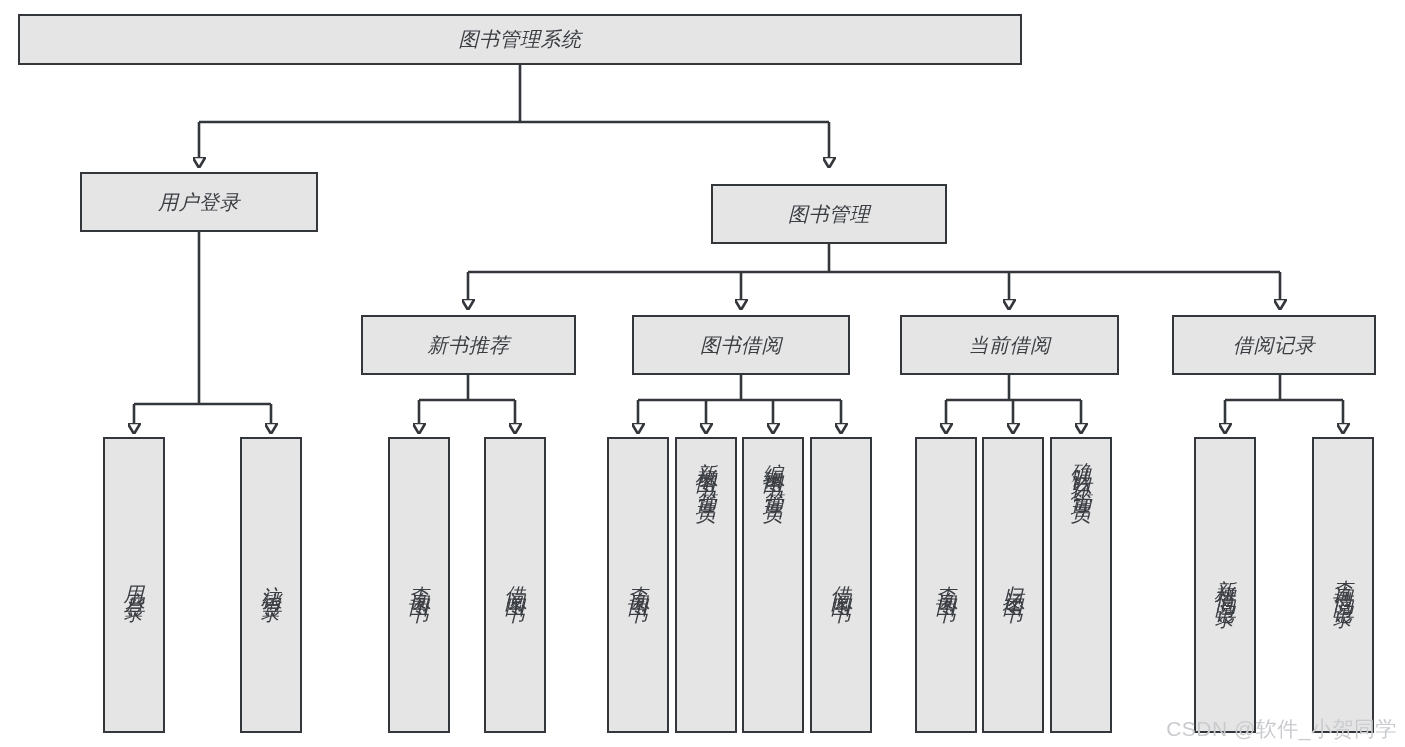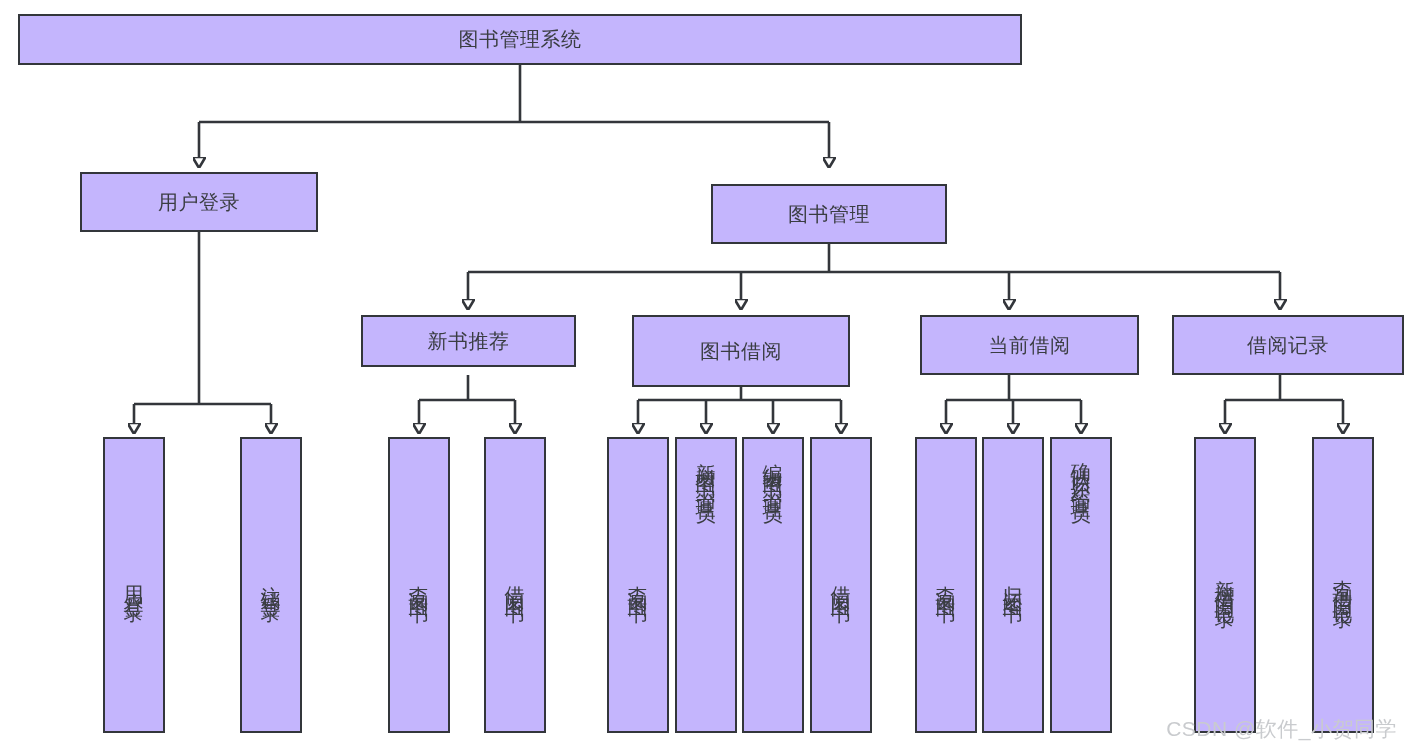--- a/index.html
+++ b/index.html
@@ -12,26 +12,27 @@
     position:relative;
     width:1405px;
     height:747px;
     background:#ffffff;
     overflow:hidden;
   }
   
   .node{
     position:absolute;
     box-sizing:border-box;
-    background:#c4b5fd;
+    background:#e5e5e5;
     border:2.5px solid #33363b;
     display:flex;
     align-items:center;
     justify-content:center;
     color:#3a3d42;
+    font-style:italic;
   }
   .node .label{
     color:#3a3d42;
     line-height:1.12;
     letter-spacing:0.5px;
     white-space:nowrap;
   }
   
   .node.root .label{font-size:21px;}
   
@@ -141,33 +142,33 @@
   </div>
 
   <div class="node h" style="left:80px;top:172px;width:238px;height:60px;">
     <span class="label">用户登录</span>
   </div>
 
   <div class="node h" style="left:711px;top:172px;width:236px;height:60px;margin-top:12px;">
     <span class="label">图书管理</span>
   </div>
 
-  <div class="node h" style="left:361px;top:315px;width:215px;height:52px;">
+  <div class="node h" style="left:361px;top:315px;width:215px;height:60px;">
     <span class="label">新书推荐</span>
   </div>
 
-  <div class="node h" style="left:632px;top:315px;width:218px;height:72px;">
+  <div class="node h" style="left:632px;top:315px;width:218px;height:60px;">
     <span class="label">图书借阅</span>
   </div>
 
-  <div class="node h" style="left:920px;top:315px;width:219px;height:60px;">
+  <div class="node h" style="left:900px;top:315px;width:219px;height:60px;">
     <span class="label">当前借阅</span>
   </div>
 
-  <div class="node h" style="left:1172px;top:315px;width:232px;height:60px;">
+  <div class="node h" style="left:1172px;top:315px;width:204px;height:60px;">
     <span class="label">借阅记录</span>
   </div>
 
   <div class="node v mid" style="left:103px;top:437px;width:62px;height:296px;">
     <span class="label">用户登录</span>
   </div>
 
   <div class="node v mid" style="left:240px;top:437px;width:62px;height:296px;">
     <span class="label">注销登录</span>
   </div>

